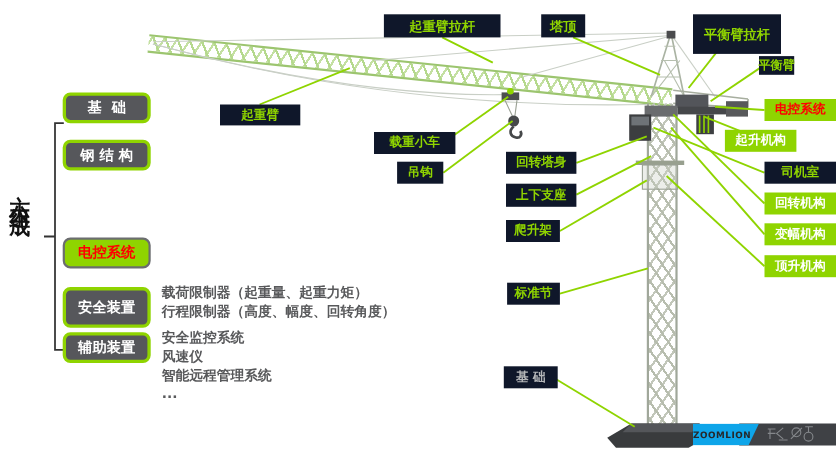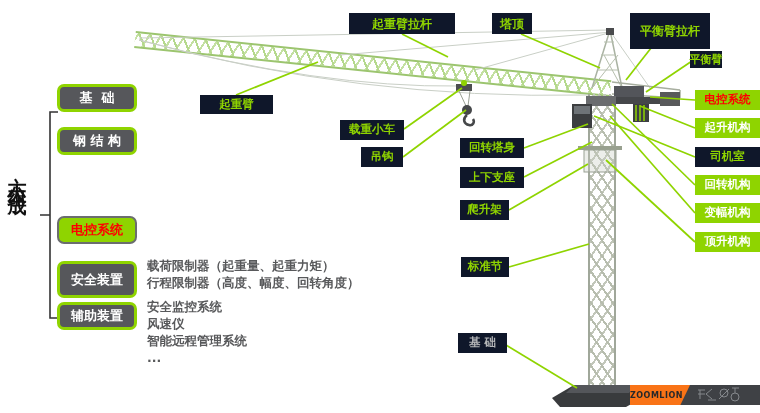--- a/index.html
+++ b/index.html
@@ -31,21 +31,21 @@
        left:57px;width:80px;height:28px;border-radius:7px;
        background:#56575B;color:#fff;font-weight:bold;font-size:13px;
        border:3px solid #8FD400;box-sizing:border-box;white-space:pre;}
   .cat.green{background:#8FD400;color:#0d5c2e;border-color:#79b300;}
   .cat.greenred{background:#8FD400;color:#ff0000;border-color:#6b6d6f;border-width:2px;}
   .heading{left:5px;top:162px;writing-mode:vertical-rl;text-orientation:upright;
        font-size:19px;font-weight:bold;color:#111;letter-spacing:6px;z-index:3;}
   .note{color:#58595B;font-weight:bold;font-size:12.5px;line-height:17px;z-index:3;}
   
   .logo-dark{left:672px;top:385px;width:88px;height:20px;background:#3f4145;z-index:2;}
-  .logo-green{left:630px;top:385px;width:60px;height:20px;background:#f97316;z-index:3;
+  .logo-green{left:630px;top:385px;width:60px;height:20px;background:#0ea5e9;z-index:3;
        clip-path:polygon(0 0,100% 0,84% 100%,0 100%);
        display:flex;align-items:center;padding-left:0;box-sizing:border-box;
        font-size:8px;font-weight:bold;letter-spacing:.5px;color:#26282a;}
 </style>
 </head>
 <body>
 
 <div class="stage">
 
   <div class="abs jib"></div>
@@ -142,28 +142,28 @@
     <div>智能远程管理系统</div>
     <div>...</div>
   </div>
 
   <div class="abs lbl lbl-dark" style="left:349px;top:13px;width:106px;height:21px;font-size:12px">起重臂拉杆</div>
   <div class="abs lbl lbl-dark" style="left:492px;top:13px;width:40px;height:21px;font-size:12px">塔顶</div>
   <div class="abs lbl lbl-dark" style="left:630px;top:13px;width:80px;height:36px;font-size:12px">平衡臂拉杆</div>
   <div class="abs lbl lbl-dark" style="left:690px;top:51px;width:32px;height:17px;font-size:11px">平衡臂</div>
 
   <div class="abs lbl lbl-green red" style="left:695px;top:90px;width:65px;height:20px">电控系统</div>
-  <div class="abs lbl lbl-green" style="left:695px;top:118px;width:65px;height:20px">起升机构</div>
+  <div class="abs lbl lbl-green" style="left:659px;top:118px;width:65px;height:20px">起升机构</div>
   <div class="abs lbl lbl-dark" style="left:695px;top:147px;width:65px;height:20px">司机室</div>
   <div class="abs lbl lbl-green" style="left:695px;top:175px;width:65px;height:20px">回转机构</div>
   <div class="abs lbl lbl-green" style="left:695px;top:203px;width:65px;height:20px">变幅机构</div>
   <div class="abs lbl lbl-green" style="left:695px;top:232px;width:65px;height:20px">顶升机构</div>
 
   <div class="abs lbl lbl-dark" style="left:200px;top:95px;width:73px;height:19px">起重臂</div>
-  <div class="abs lbl lbl-dark" style="left:340px;top:120px;width:64px;height:20px">载重小车</div>
+  <div class="abs lbl lbl-dark" style="left:340px;top:120px;width:74px;height:20px">载重小车</div>
   <div class="abs lbl lbl-dark" style="left:361px;top:147px;width:42px;height:20px">吊钩</div>
   <div class="abs lbl lbl-dark" style="left:460px;top:138px;width:64px;height:20px">回转塔身</div>
   <div class="abs lbl lbl-dark" style="left:460px;top:167px;width:64px;height:21px">上下支座</div>
   <div class="abs lbl lbl-dark" style="left:460px;top:200px;width:49px;height:20px">爬升架</div>
   <div class="abs lbl lbl-dark" style="left:461px;top:257px;width:48px;height:20px">标准节</div>
   <div class="abs lbl lbl-dark pale" style="left:458px;top:333px;width:49px;height:20px">基 础</div>
 
   <div class="abs logo-dark">
     <svg width="88" height="20" viewBox="0 0 88 20">
       <g stroke="#85888c" stroke-width="1" fill="none">

